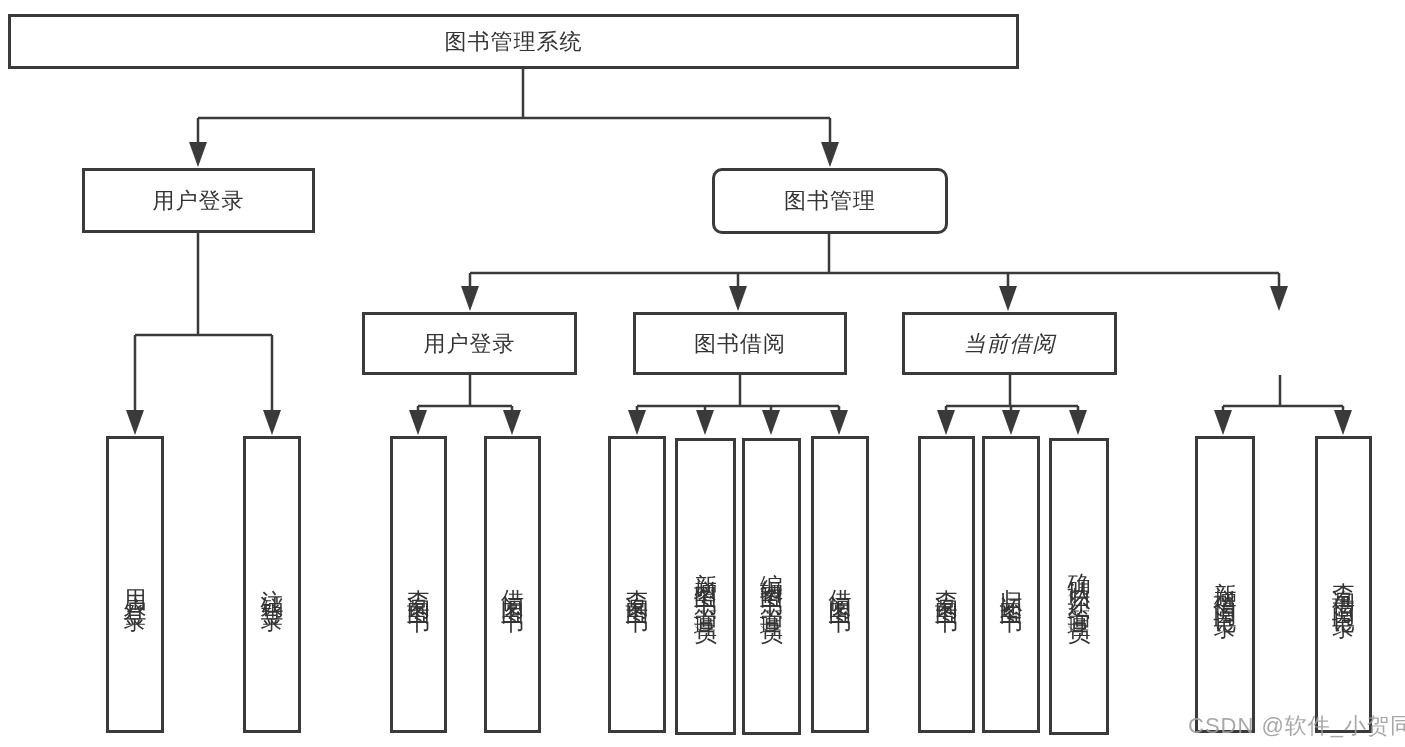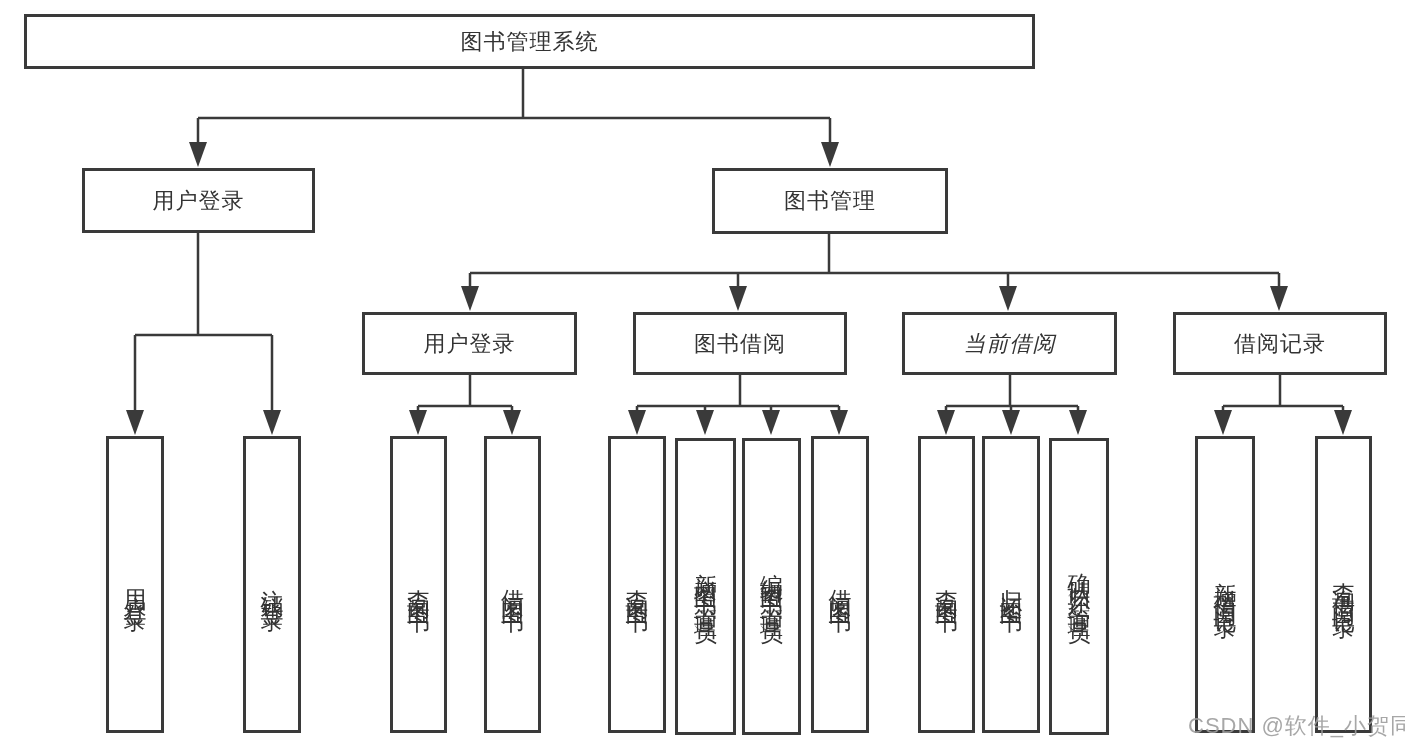--- a/index.html
+++ b/index.html
@@ -114,42 +114,39 @@
     <polygon fill="#3a3a3a" points="839,435 830,410 848,410"></polygon>
 
     <polygon fill="#3a3a3a" points="946,435 937,410 955,410"></polygon>
     <polygon fill="#3a3a3a" points="1011,435 1002,410 1020,410"></polygon>
     <polygon fill="#3a3a3a" points="1078,435 1069,410 1087,410"></polygon>
 
     <polygon fill="#3a3a3a" points="1223,435 1214,410 1232,410"></polygon>
     <polygon fill="#3a3a3a" points="1343,435 1334,410 1352,410"></polygon>
   </svg>
 
-  <div class="box" style="left:24px; top:14px; width:1011px; height:55px;">
+  <div class="box" style="left:8px; top:14px; width:1011px; height:55px;">
     <span class="h-label">图书管理系统</span>
   </div>
 
   <div class="box" style="left:82px; top:168px; width:233px; height:65px;">
     <span class="h-label">用户登录</span>
   </div>
-  <div class="box" style="left:712px; top:168px; width:236px; height:66px;">
+  <div class="box" style="left:712px; top:168px; width:236px; height:66px;border-radius:10px;">
     <span class="h-label">图书管理</span>
   </div>
 
   <div class="box" style="left:362px; top:312px; width:215px; height:63px;">
     <span class="h-label">用户登录</span>
   </div>
   <div class="box" style="left:633px; top:312px; width:214px; height:63px;">
     <span class="h-label">图书借阅</span>
   </div>
   <div class="box" style="left:902px; top:312px; width:215px; height:63px;font-style:italic;">
     <span class="h-label">当前借阅</span>
-  </div>
-  <div class="box" style="left:1173px; top:312px; width:214px; height:63px;">
-    <span class="h-label">借阅记录</span>
   </div>
 
   <div class="box" style="left:106px; top:436px; width:58px; height:297px;">
     <span class="v-label">用户登录</span>
   </div>
   <div class="box" style="left:243px; top:436px; width:58px; height:297px;">
     <span class="v-label">注销登录</span>
   </div>
 
   <div class="box" style="left:390px; top:436px; width:57px; height:297px;">

